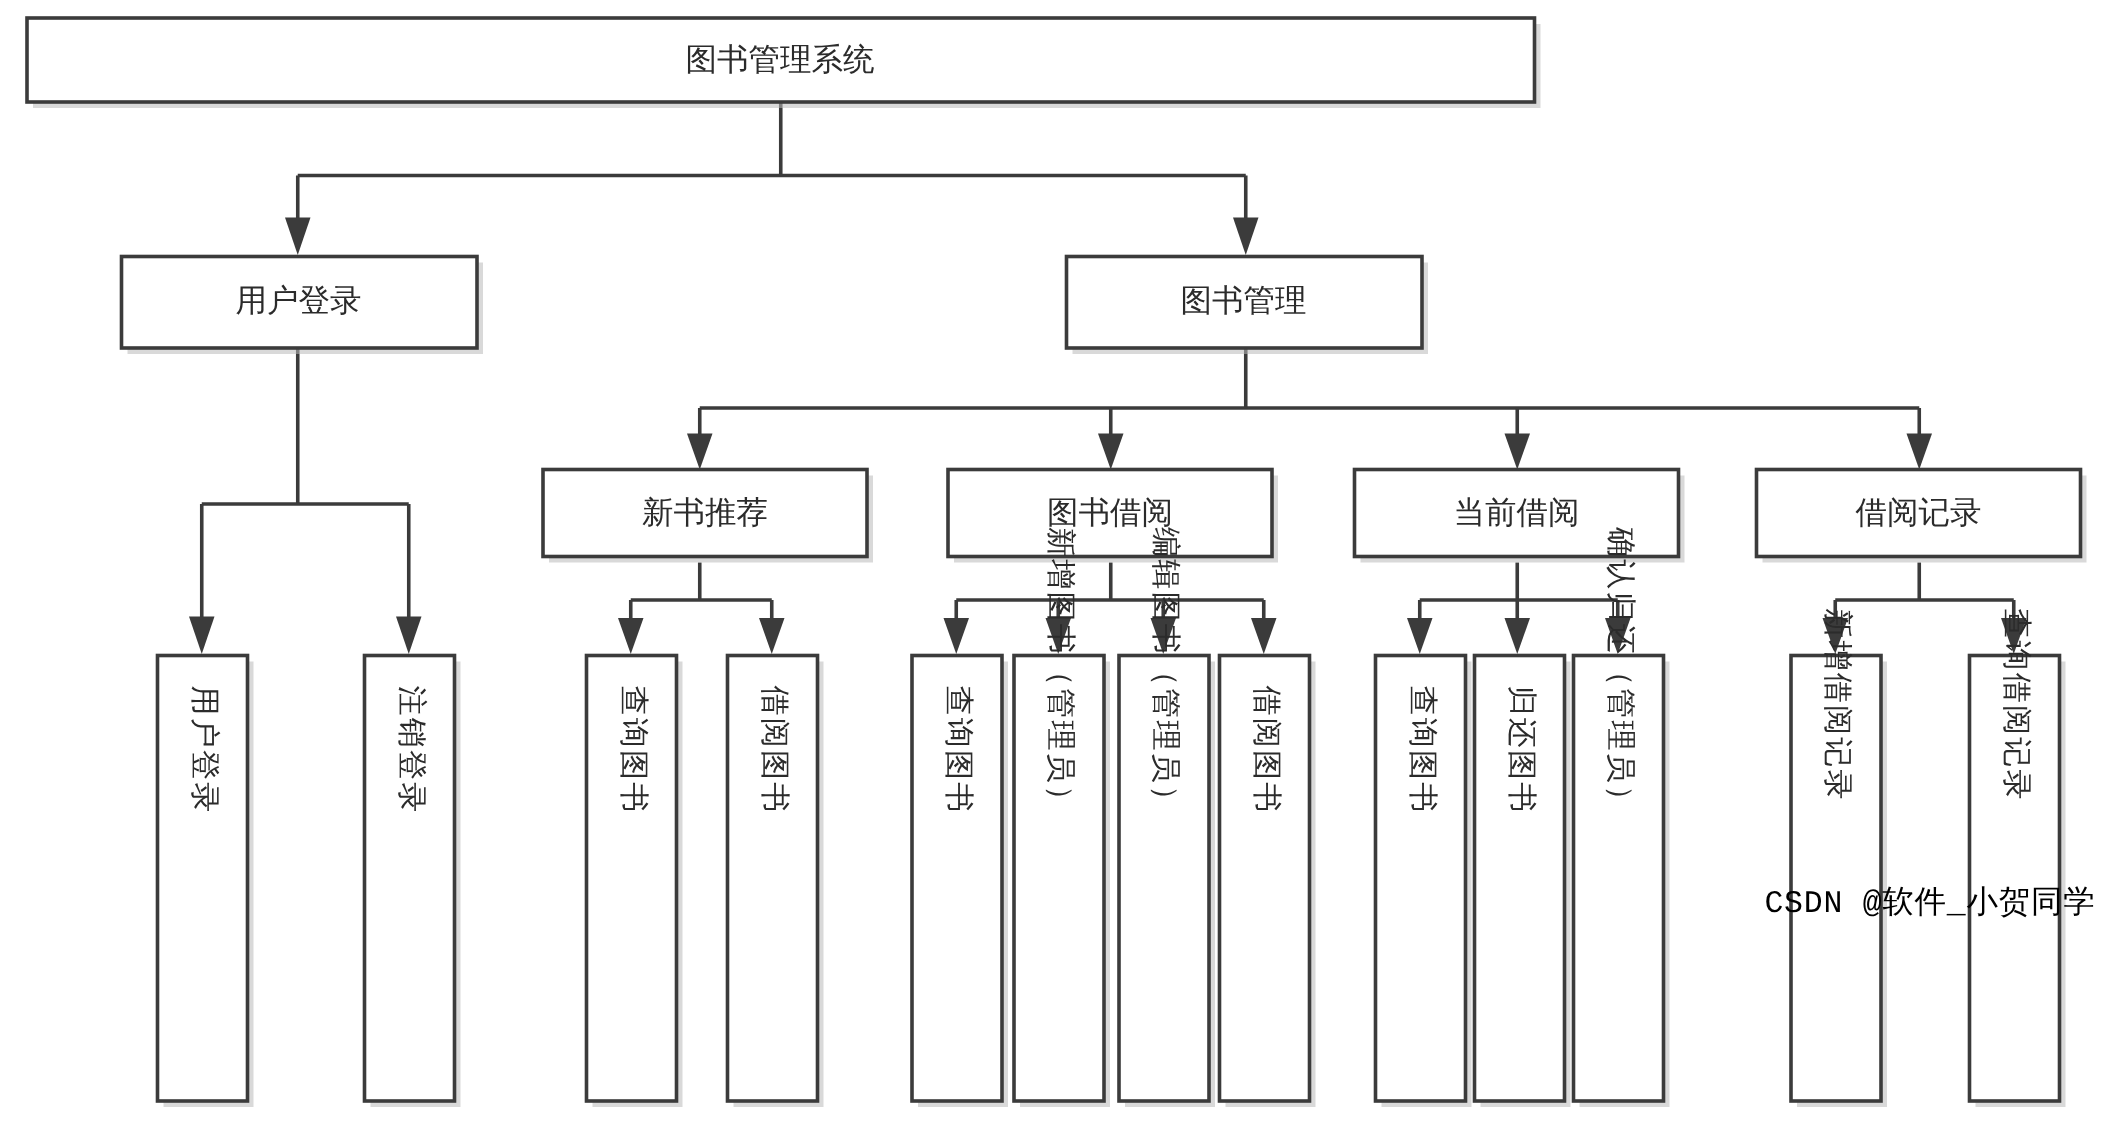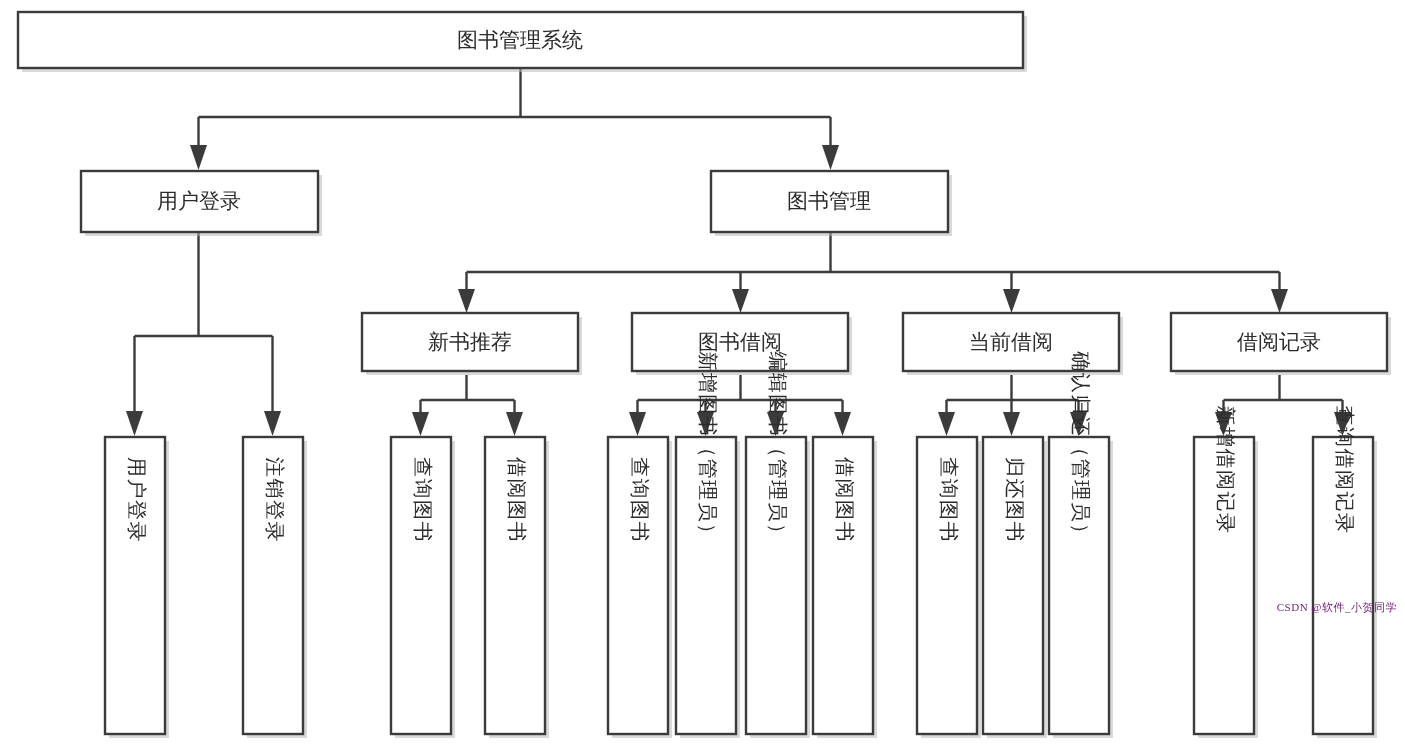--- a/index.html
+++ b/index.html
@@ -54,23 +54,23 @@
     white-space: pre;
   }
   .node-label.vertical-label {
     font-size: 20px;
     letter-spacing: 1.5px;
   }
   .watermark {
     position: absolute;
     right: 8px;
     bottom: 6px;
-    font-family: Liberation Serif, serif;
-    font-size: 11px;
-    color: #701a75;
+    font-family: Liberation Mono, monospace;
+    font-size: 21px;
+    color: #000000;
     letter-spacing: 0.5px;
     user-select: none;
     pointer-events: none;
   }
 </style>
 </head>
 <body>
 
 <div id="diagram-root">
 

